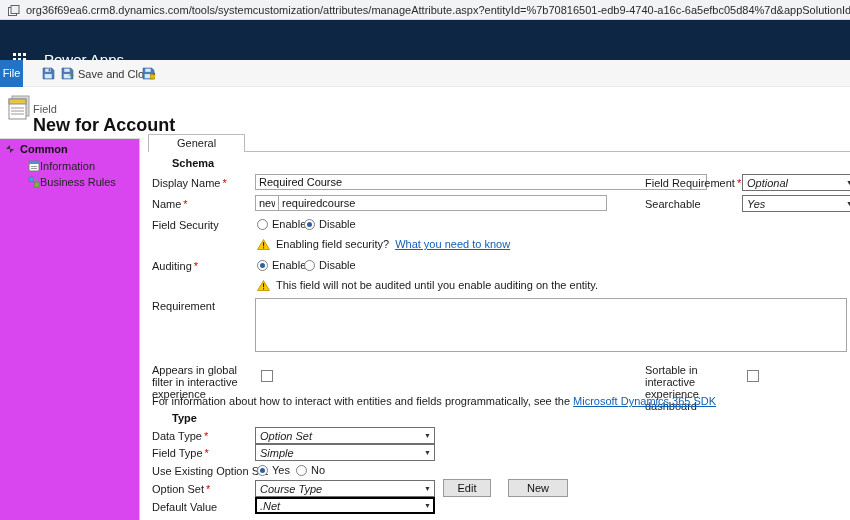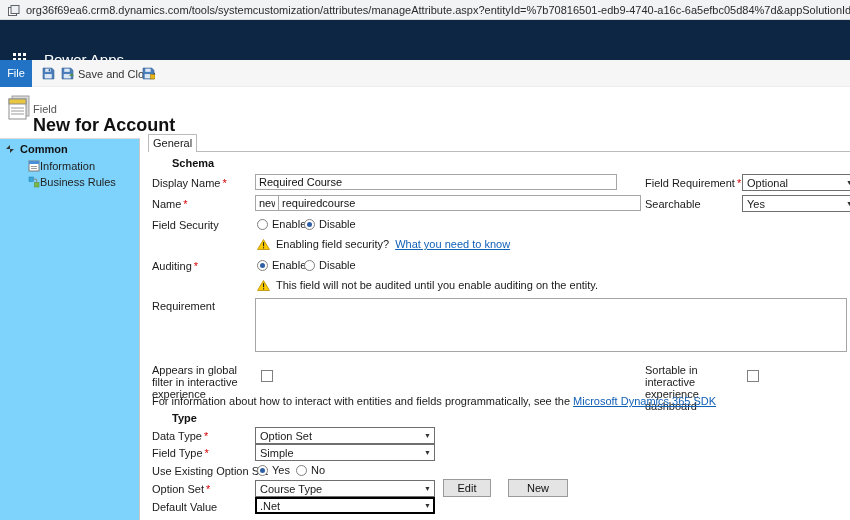--- a/index.html
+++ b/index.html
@@ -17,48 +17,48 @@
 
   
   .appbar { left:0; top:20px; width:850px; height:40px; background:#0c2644; }
   .waffle { position:absolute; left:13px; top:33px; width:14px; height:14px;
             display:grid; grid-template-columns:repeat(3,3px); grid-template-rows:repeat(3,3px); gap:2px; }
   .waffle div { background:#fff; }
   .appname { position:absolute; left:44px; top:20px; height:40px; line-height:40px; color:#fff; font-size:15px; }
 
   
   .toolbar { left:0; top:60px; width:850px; height:27px; background:#f6f6f6; border-bottom:1px solid #ececec; }
-  .filetab { position:absolute; left:0; top:0; width:32px; height:27px; background:#2273c6; color:#fff;
+  .filetab { position:absolute; left:0; top:0; width:23px; height:27px; background:#2273c6; color:#fff;
              text-align:center; line-height:27px; font-size:11px; cursor:pointer; }
   .tbtn { position:absolute; top:7px; display:flex; align-items:center; gap:4px; cursor:pointer; color:#333; }
 
   
   .pagekind { color:#555; font-size:11px; }
   .pagetitle { font-size:18px; font-weight:bold; color:#111; }
 
   
-  .sidebar { left:0; top:138px; width:140px; height:382px; background:#7dd3fc;
+  .sidebar { left:0; top:138px; width:140px; height:382px; background:#d946ef;
              border-top:1px solid #dcdcdc; border-right:1px solid #c8c8c8; }
   .navgroup { position:absolute; left:5px; top:4px; display:flex; align-items:center; gap:5px; font-weight:bold; color:#111; cursor:pointer; }
   .navitem { position:absolute; left:28px; display:flex; align-items:center; color:#222; cursor:pointer; }
 
   
-  .tab { left:148px; top:134px; height:18px; padding:0 4px; line-height:17px; background:#fff;
+  .tab { left:148px; top:134px; height:18px; padding:0 28px; line-height:17px; background:#fff;
          border:1px solid #bbb; border-bottom:none; z-index:2; cursor:pointer; }
   .formline { left:148px; top:151px; width:702px; height:0; border-top:1px solid #bbb; }
 
   .heading { font-weight:bold; color:#111;margin-left:20px; }
   .lbl { color:#1a1a1a; }
   .req { color:#d40000; margin-left:2px; }
 
   .tb-input { position:absolute; border:1px solid #a6a6a6; height:16px; font-size:11px; padding:0 3px;
               font-family:"Liberation Sans", sans-serif; color:#111; background:#fff; }
 
   .sel { position:absolute; height:17px; border:1px solid #6f6f6f; background:#fff; cursor:pointer; }
-  .sel .sel-text { position:absolute; left:4px; top:0; line-height:16px; }
+  .sel .sel-text { position:absolute; left:4px; top:0; line-height:16px;font-style:italic; }
   .sel .arrow { position:absolute; right:3px; top:4px; font-size:7px; color:#333; }
   .sel.focused { border:1px solid #000; box-shadow:0 0 0 1px #000 inset; }
 
   .radio { position:absolute; display:inline-flex; align-items:center; gap:4px; cursor:pointer; }
   .radio .circ { width:11px; height:11px; border:1px solid #7f7f7f; border-radius:50%; background:#fff; position:relative; }
   .radio.checked .circ::after { content:""; position:absolute; left:2px; top:2px; width:5px; height:5px;
                                 border-radius:50%; background:#2f5fa5; }
 
   .chk { position:absolute; width:12px; height:12px; border:1px solid #7f7f7f; background:#fff; cursor:pointer; }
 
@@ -164,30 +164,30 @@
     <span>Business Rules</span>
   </div>
 </div>
 
 <div class="abs tab">General</div>
 <div class="abs formline"></div>
 
 <div class="abs heading" style="left:152px;top:157px;">Schema</div>
 
 <div class="abs lbl" style="left:152px;top:177px;"><span>Display Name</span><span class="req">*</span></div>
-<input class="tb-input" style="left: 255px; top: 174px; width: 362px;" value="Required Course">
+<input class="tb-input" style="left: 255px; top: 174px; width: 452px;" value="Required Course">
 <div class="abs lbl" style="left:645px;top:177px;"><span>Field Requirement</span><span class="req">*</span></div>
 <div class="sel" style="left:742px;top:174px;width:115px;">
   <span class="sel-text">Optional</span>
   <span class="arrow">▼</span>
 </div>
 
 <div class="abs lbl" style="left:152px;top:198px;"><span>Name</span><span class="req">*</span></div>
 <input class="tb-input" style="left: 255px; top: 195px; width: 24px;" value="new_">
-<input class="tb-input" style="left: 278px; top: 195px; width: 363px;" value="requiredcourse">
+<input class="tb-input" style="left: 278px; top: 195px; width: 329px;" value="requiredcourse">
 <div class="abs lbl" style="left:645px;top:198px;">Searchable</div>
 <div class="sel" style="left:742px;top:195px;width:115px;">
   <span class="sel-text">Yes</span>
   <span class="arrow">▼</span>
 </div>
 
 <div class="abs lbl" style="left:152px;top:219px;">Field Security</div>
 <span class="radio" style="left:257px;top:218px;">
   <span class="circ"></span>
   <span>Enable</span>

